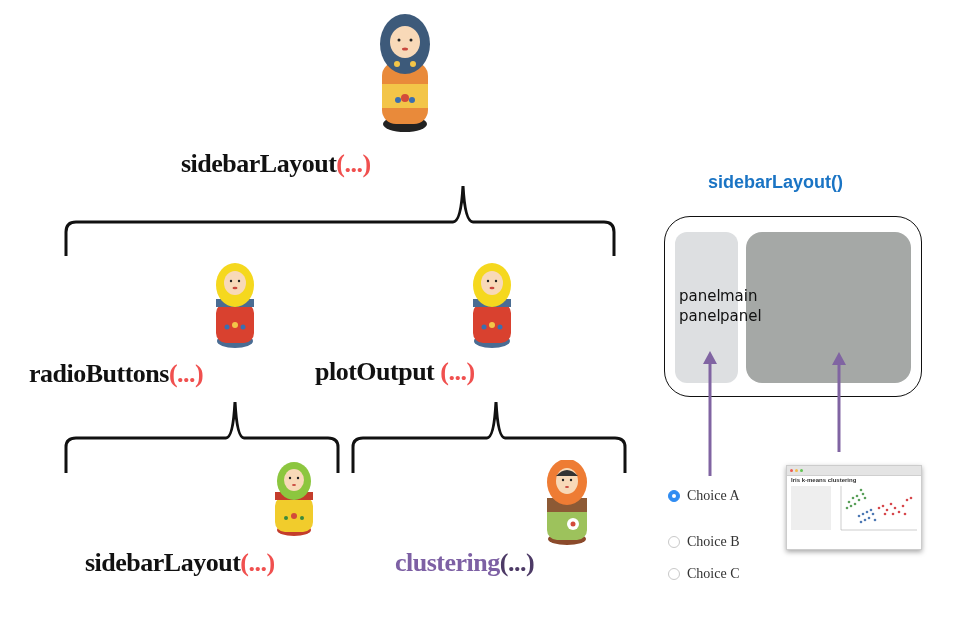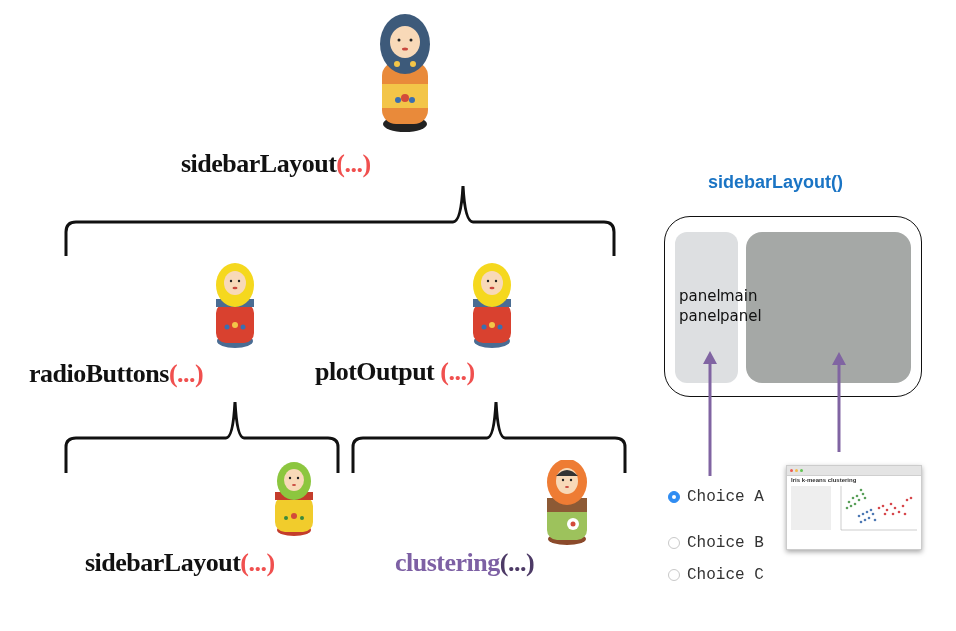--- a/index.html
+++ b/index.html
@@ -9,21 +9,21 @@
   .red{color:#f0504f;}
   .purple{color:#7d60a4;}
   .dpurple{color:#4d3a66;}
   svg.lines{position:absolute;left:0;top:0;}
   .doll{position:absolute;}
   .title-blue{font-family:Liberation Sans, sans-serif;font-weight:bold;font-size:18px;color:#1a74c4;}
   .outer{position:absolute;left:664px;top:216px;width:258px;height:181px;border:1.5px solid #111;border-radius:26px;box-sizing:border-box;}
   .side{position:absolute;left:675px;top:232px;width:63px;height:151px;background:#dddfe1;border-radius:12px;}
   .main{position:absolute;left:746px;top:232px;width:165px;height:151px;background:#a5a8a6;border-radius:16px;}
   .ptext{position:absolute;font-family:"DejaVu Sans",sans-serif;font-size:15px;line-height:20px;color:#111;}
-  .radio{position:absolute;left:668px;font-family:Liberation Mono, monospace;font-size:16px;color:#333;display:flex;align-items:center;}
+  .radio{position:absolute;left:668px;font-family:Liberation Serif, serif;font-size:14px;color:#333;display:flex;align-items:center;}
   .rb{width:12px;height:12px;border-radius:50%;border:1px solid #c9c9c9;box-sizing:border-box;margin-right:7px;background:#fff;}
   .rb.on{background:#2f8cf2;border-color:#2f8cf2;position:relative;}
   .rb.on::after{content:"";position:absolute;left:3px;top:3px;width:4px;height:4px;border-radius:50%;background:#fff;}
   .thumb{position:absolute;left:786px;top:465px;width:136px;height:85px;background:#fff;box-shadow:0 2px 5px rgba(0,0,0,0.35);border:1px solid #ccc;box-sizing:border-box;overflow:hidden;}
   .tb{position:absolute;left:0;top:0;width:100%;height:9px;background:#e4e4e4;border-bottom:1px solid #cfcfcf;}
   .dot{position:absolute;width:3px;height:3px;border-radius:50%;top:3px;}
   .ttitle{position:absolute;left:4px;top:11px;font-size:6px;font-weight:bold;color:#333;white-space:nowrap;}
   .tside{position:absolute;left:4px;top:20px;width:40px;height:44px;background:#eeeeee;}
   .tplot{position:absolute;left:48px;top:18px;width:84px;height:55px;}
 </style>

